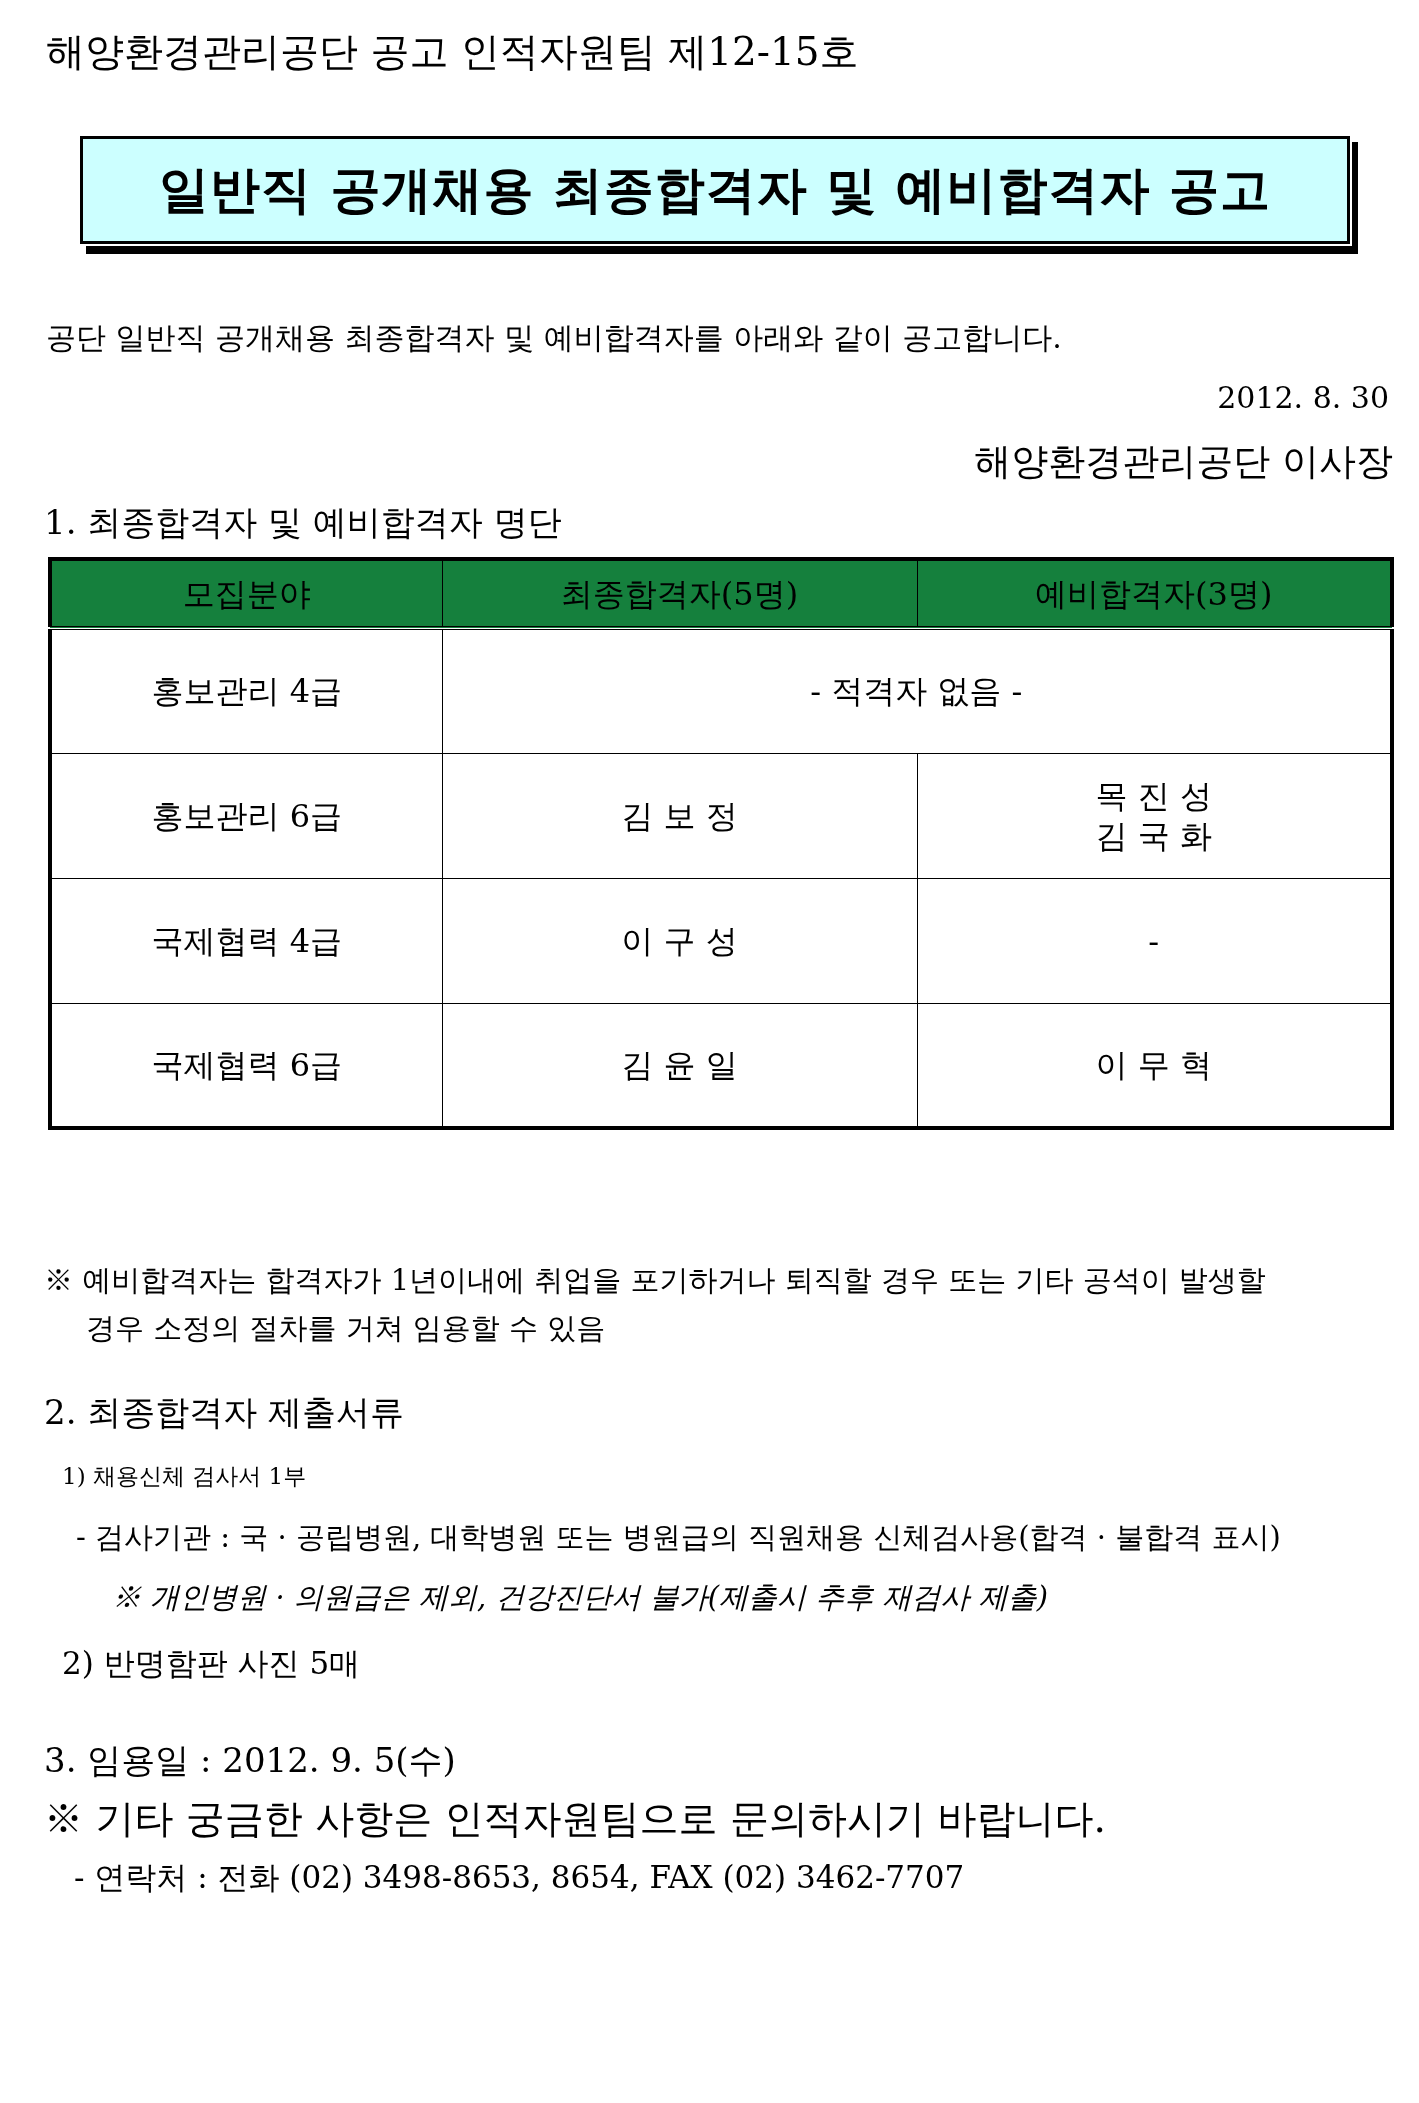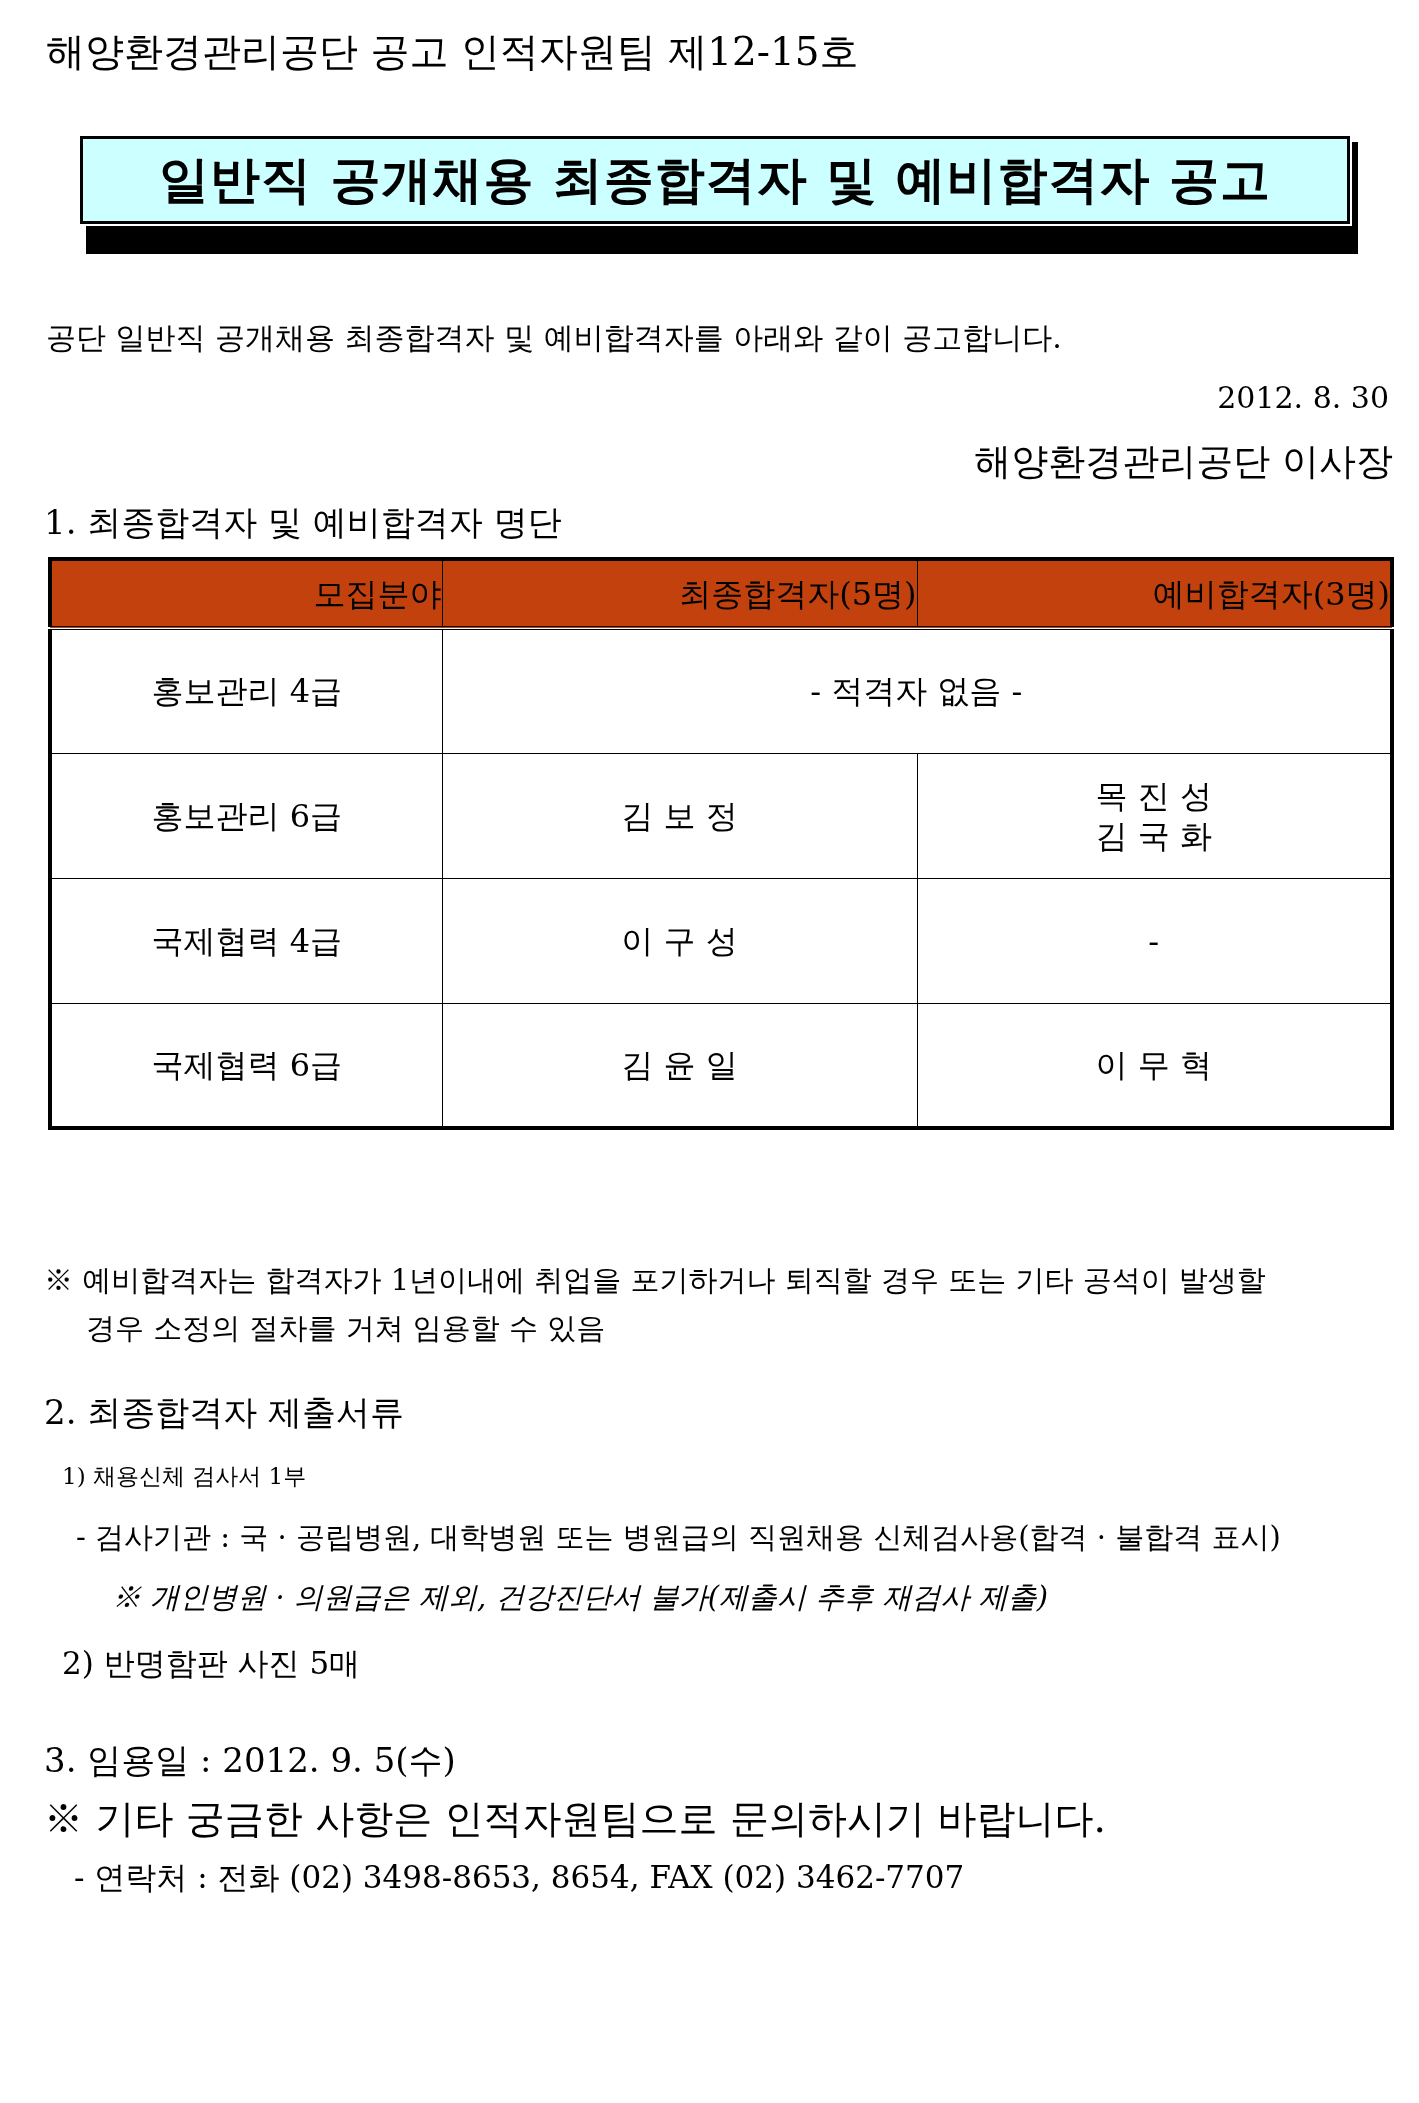--- a/index.html
+++ b/index.html
@@ -12,21 +12,21 @@
     }
     .abs { position: absolute; white-space: nowrap; }
 
     .doc-ref { left: 46px; top: 32px; font-size: 39px; line-height: 40px; }
 
     .title-shadow {
       position: absolute; left: 86px; top: 142px; width: 1272px; height: 112px;
       background: #000;
     }
     .title-box {
-      position: absolute; left: 80px; top: 136px; width: 1270px; height: 88px;
+      position: absolute; left: 80px; top: 136px; width: 1270px; height: 108px;
       background: #ccffff; border: 3px solid #000;
       display: flex; align-items: center; justify-content: center;
       outline: 2px solid #fff; outline-offset: 0;
     }
     .title-text {
       font-family: "DejaVu Sans", "Liberation Sans", sans-serif;
       font-weight: bold; font-size: 50px; letter-spacing: 1px;
     }
 
     .intro { left: 46px; top: 318px; font-size: 30px; line-height: 40px; }
@@ -42,23 +42,22 @@
       border: 4px solid #000;
       table-layout: fixed;
     }
     table.roster td, table.roster th {
       border: 1px solid #000;
       text-align: center; vertical-align: middle;
       font-weight: normal;
       font-size: 32px; line-height: 40px;
     }
     table.roster thead th {
-      background: #c2410c; height: 69px;
+      background: #15803d; height: 69px;
       border-bottom: 4px double #000;
-      text-align: right;
     }
     table.roster tbody td { height: 125px; }
     .cell-line { display: block; }
     .field-multi { font-size: 31px; line-height: 36px; }
 
     .note1 { left: 44px; top: 1260px; font-size: 29px; line-height: 40px; }
     .note1b { left: 86px; top: 1308px; font-size: 29px; line-height: 40px; }
 
     .sec2 { left: 44px; top: 1390px; }
     .sub1 { left: 62px; top: 1455px; font-size: 23px; line-height: 42px; }

